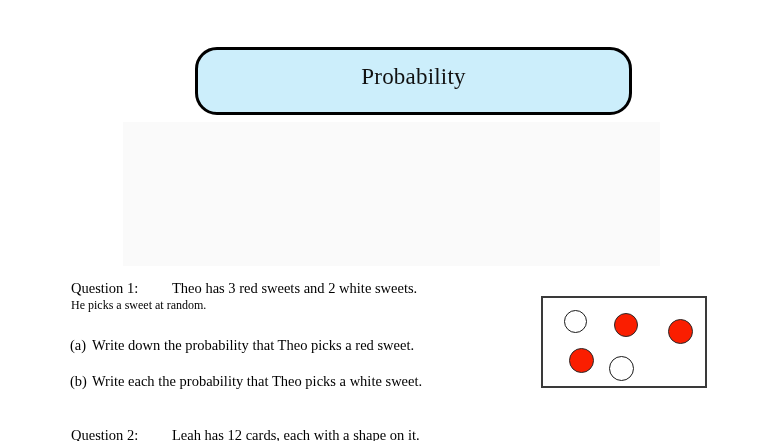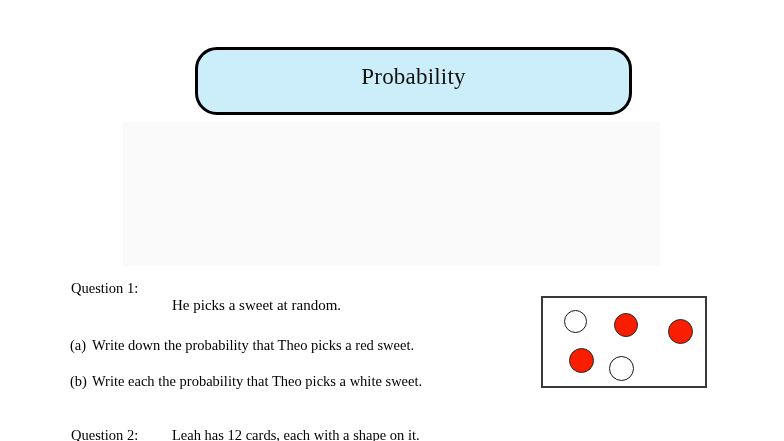--- a/index.html
+++ b/index.html
@@ -75,22 +75,21 @@
     white-space: nowrap;
   }
   .q-label {
     width: 101px;
     flex: 0 0 101px;
   }
   .q-body {
     flex: 1 1 auto;
   }
   .q-cont {
-    margin-left: 101px;
-    font-size: 15px;
+    font-size: 12px;
     line-height: 17px;
     color: #000000;
     white-space: nowrap;
   }
 
   .part-row {
     position: absolute;
     left: 70px;
     font-size: 14.5px;
     line-height: 17px;
@@ -149,20 +148,21 @@
 
   <div class="title-banner">
     <div class="title-text">Probability</div>
   </div>
 
   <div class="content-panel"></div>
 
   <div class="q1-block">
     <div class="q-row">
       <span class="q-label">Question 1:</span>
+      <span class="q-body">Theo has 3 red sweets and 2 white sweets.</span>
     </div>
     <div class="q-cont">He picks a sweet at random.</div>
   </div>
 
   <div class="part-row part-a">
     <span class="part-tag">(a)</span>
     <span>Write down the probability that Theo picks a red sweet.</span>
   </div>
 
   <div class="part-row part-b">

